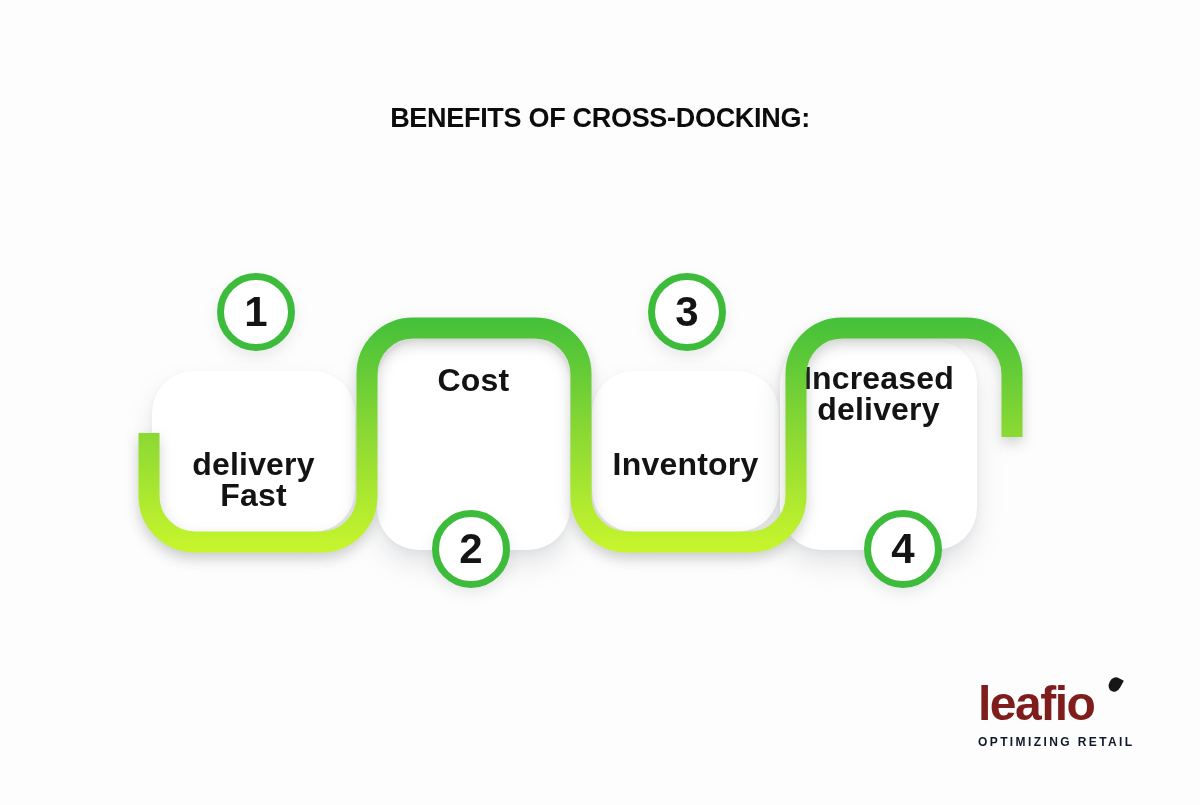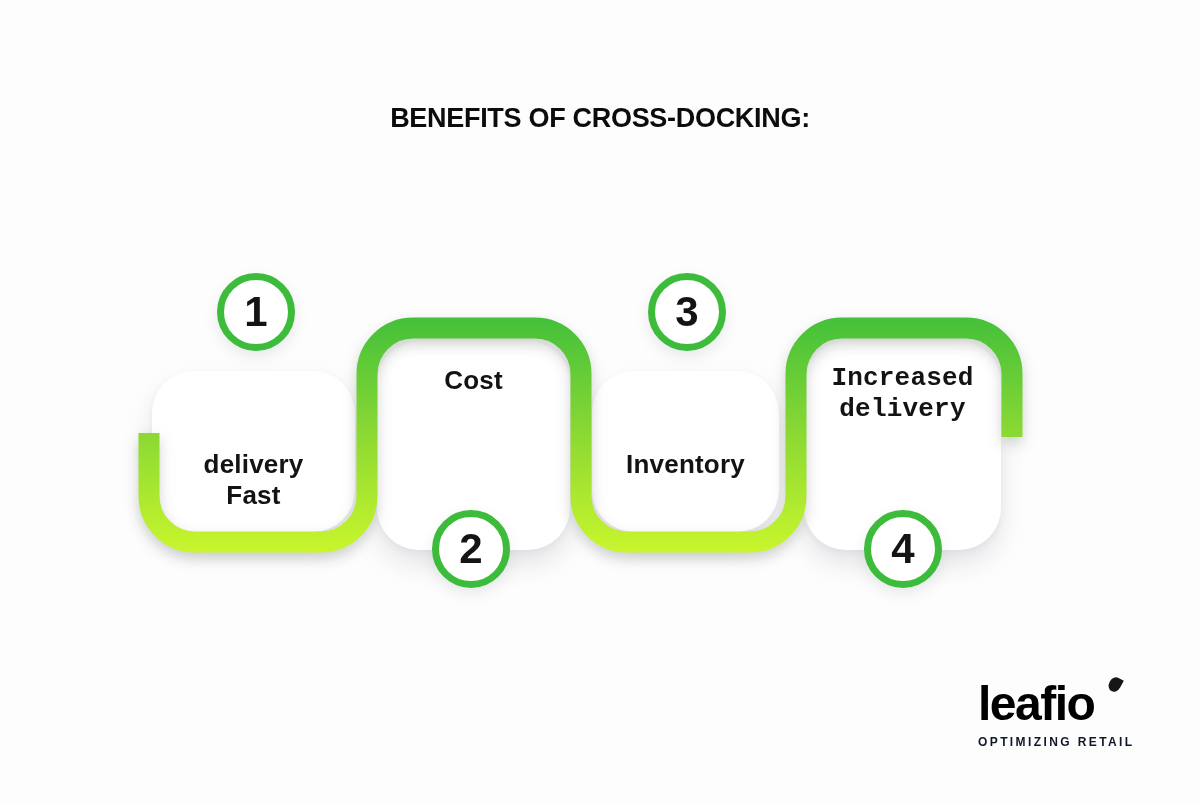--- a/index.html
+++ b/index.html
@@ -20,25 +20,25 @@
   }
   .snake path { filter: drop-shadow(0 6px 7px rgba(100,108,100,0.30)); }
 
   .card {
     position:absolute; background:#ffffff; border-radius:42px; z-index:1;
     box-shadow: 0 14px 26px rgba(125,130,140,0.20), 0 3px 6px rgba(125,130,140,0.08);
   }
   .card-1 { left:152px; top:371px; width:203px; height:161px; }
   .card-2 { left:377px; top:341px; width:193px; height:209px; }
   .card-3 { left:592px; top:371px; width:187px; height:161px; }
-  .card-4 { left:804px; top:341px; width:197px; height:209px;font-family:Liberation Mono, monospace; }
+  .card-4 { left:780px; top:341px; width:197px; height:209px; }
 
   .card-text {
     width:100%; text-align:center; color:#131313;
-    font-size:26px; line-height:31px; font-weight:700; letter-spacing:0.2px;
+    font-size:32px; line-height:31px; font-weight:700; letter-spacing:0.2px;
   }
   .card-1 .card-text, .card-3 .card-text { padding-top:78px; }
   .card-2 .card-text { padding-top:24px; }
   .card-4 .card-text { padding-top:22px; }
   .card-text span { display:block; }
 
   .circle {
     position:absolute; width:78px; height:78px; border-radius:50%;
     background:#ffffff; border:7px solid #3dbc3c; z-index:3;
     display:flex; align-items:center; justify-content:center;
@@ -47,21 +47,21 @@
   }
   .circle-1 { left:217px; top:273px; }
   .circle-2 { left:432px; top:510px; }
   .circle-3 { left:648px; top:273px; }
   .circle-4 { left:864px; top:510px; }
 
   .logo { position:absolute; left:978px; top:680px; z-index:4; }
   .logo-word-row { position:relative; display:inline-block; }
   .logo-word {
     font-size:48px; line-height:48px; font-weight:700;
-    letter-spacing:-1.5px; color:#000000;
+    letter-spacing:-1.5px; color:#7f1d1d;
   }
   .leaf {
     position:absolute; left:131px; top:-3px; width:12px; height:15px;
     background:#161616; border-radius:65% 0 65% 65%;
     transform:rotate(28deg);
   }
   .logo-tag {
     margin-top:7px; font-size:12px; font-weight:700;
     letter-spacing:2.4px; color:#0f172a; white-space:nowrap;
   }

